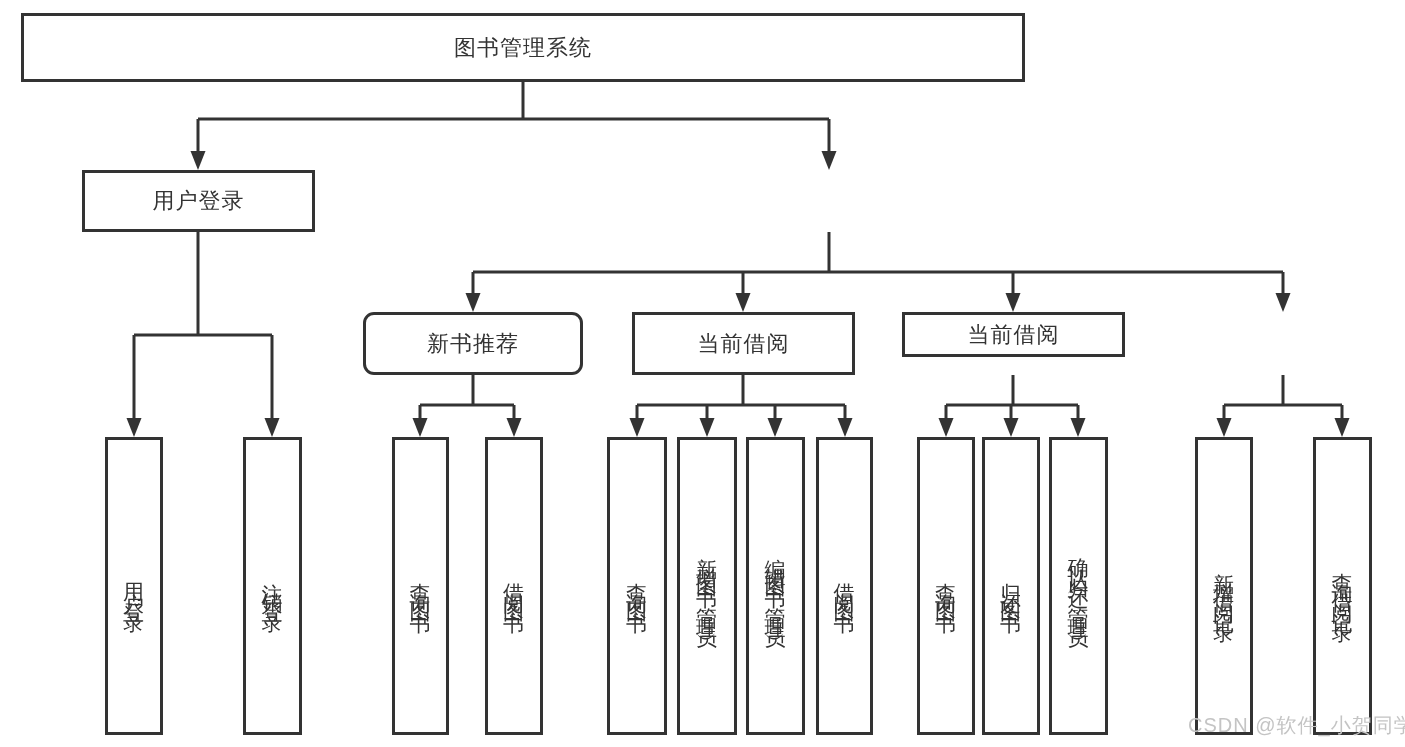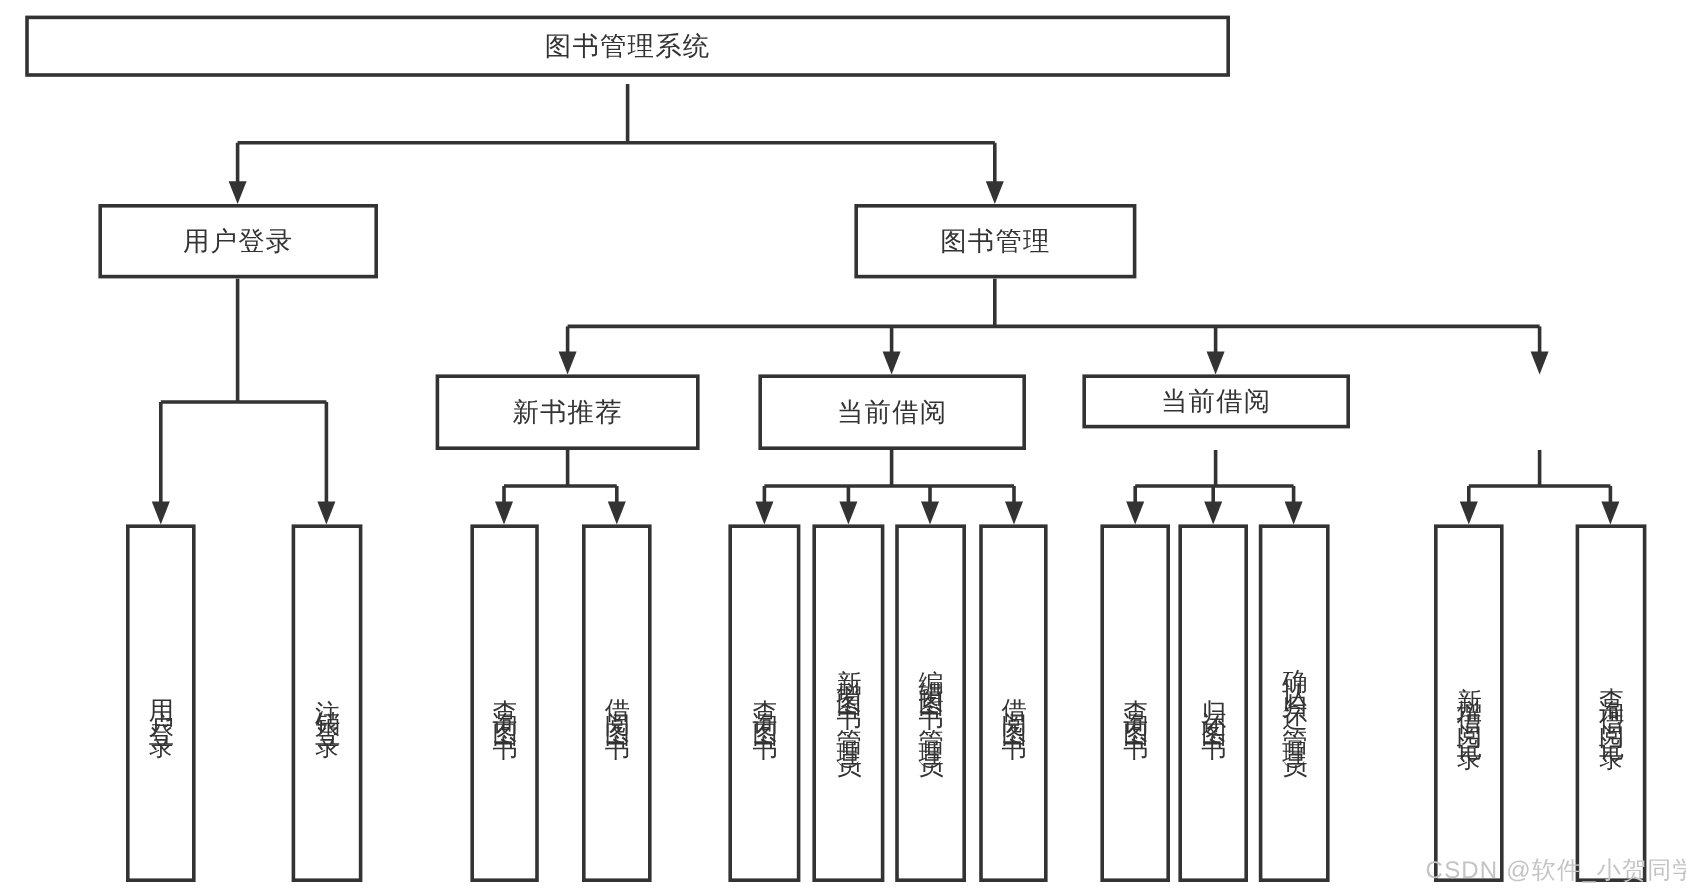--- a/index.html
+++ b/index.html
@@ -95,26 +95,25 @@
       <line x1="1011" y1="405" x2="1011" y2="423" stroke="#333333" stroke-width="3"></line>
       <polygon points="1003.5,418 1018.5,418 1011,437" fill="#333333"></polygon>
       <line x1="1078" y1="405" x2="1078" y2="423" stroke="#333333" stroke-width="3"></line>
       <polygon points="1070.5,418 1085.5,418 1078,437" fill="#333333"></polygon>
       <line x1="1224" y1="405" x2="1224" y2="423" stroke="#333333" stroke-width="3"></line>
       <polygon points="1216.5,418 1231.5,418 1224,437" fill="#333333"></polygon>
       <line x1="1342" y1="405" x2="1342" y2="423" stroke="#333333" stroke-width="3"></line>
       <polygon points="1334.5,418 1349.5,418 1342,437" fill="#333333"></polygon>
     </svg>
 
-  <div class="node" style="left:21px;top:13px;width:1004px;height:51px;">图书管理系统</div>
+  <div class="node" style="left:21px;top:13px;width:1004px;height:69px;">图书管理系统</div>
 
   <div class="node" style="left:82px;top:170px;width:233px;height:62px;">用户登录</div>
-  <div class="node" style="left:712px;top:170px;width:235px;height:62px;">图书管理</div>
 
-  <div class="node" style="left:363px;top:312px;width:220px;height:63px;">新书推荐</div>
+  <div class="node" style="left:363px;top:312px;width:220px;height:63px;border-radius:11px;">新书推荐</div>
   <div class="node" style="left:632px;top:312px;width:223px;height:63px;">当前借阅</div>
   <div class="node" style="left:902px;top:312px;width:223px;height:45px;">当前借阅</div>
 
   <div class="node vnode" style="left:105px;top:437px;width:58px;height:298px;">用户登录</div>
   <div class="node vnode" style="left:243px;top:437px;width:59px;height:298px;">注销登录</div>
 
   <div class="node vnode" style="left:392px;top:437px;width:57px;height:298px;">查询图书</div>
   <div class="node vnode" style="left:485px;top:437px;width:58px;height:298px;">借阅图书</div>
 
   <div class="node vnode" style="left:607px;top:437px;width:60px;height:298px;">查询图书</div>

